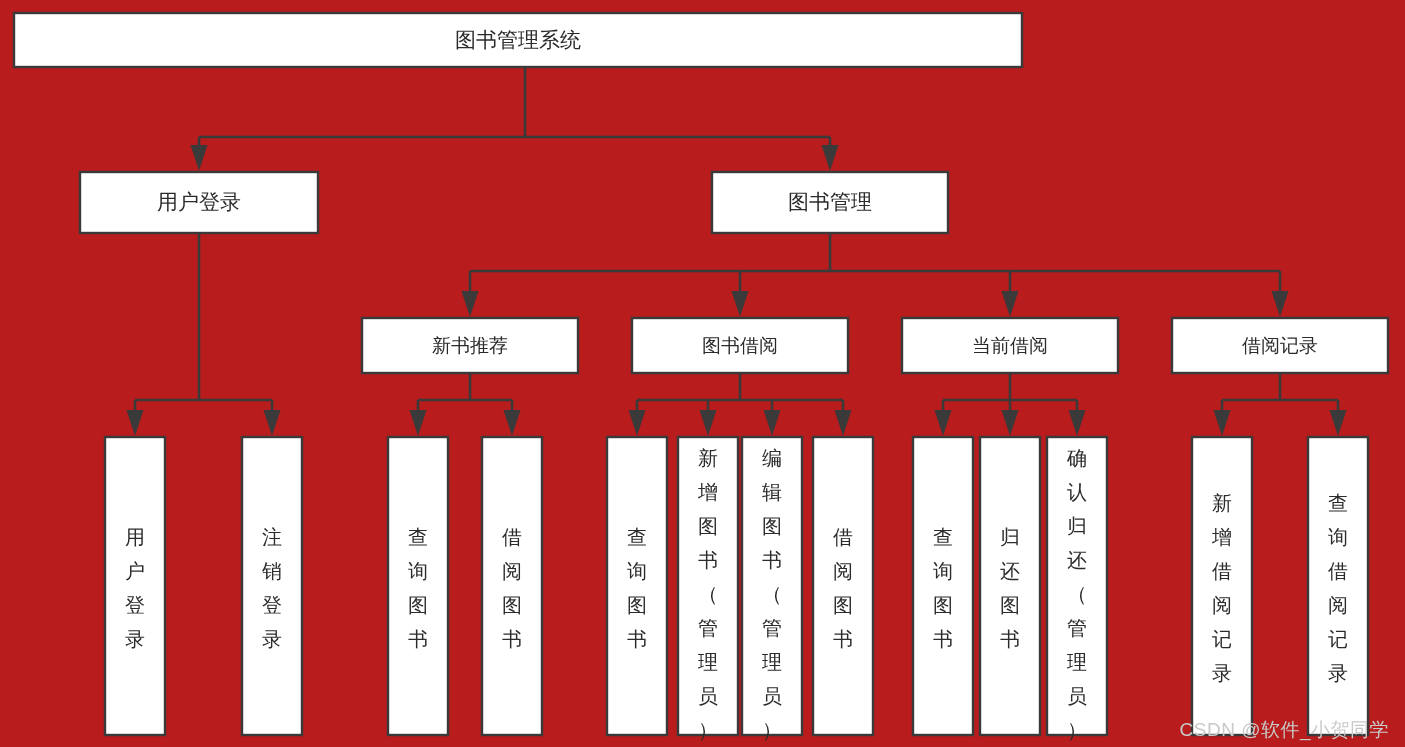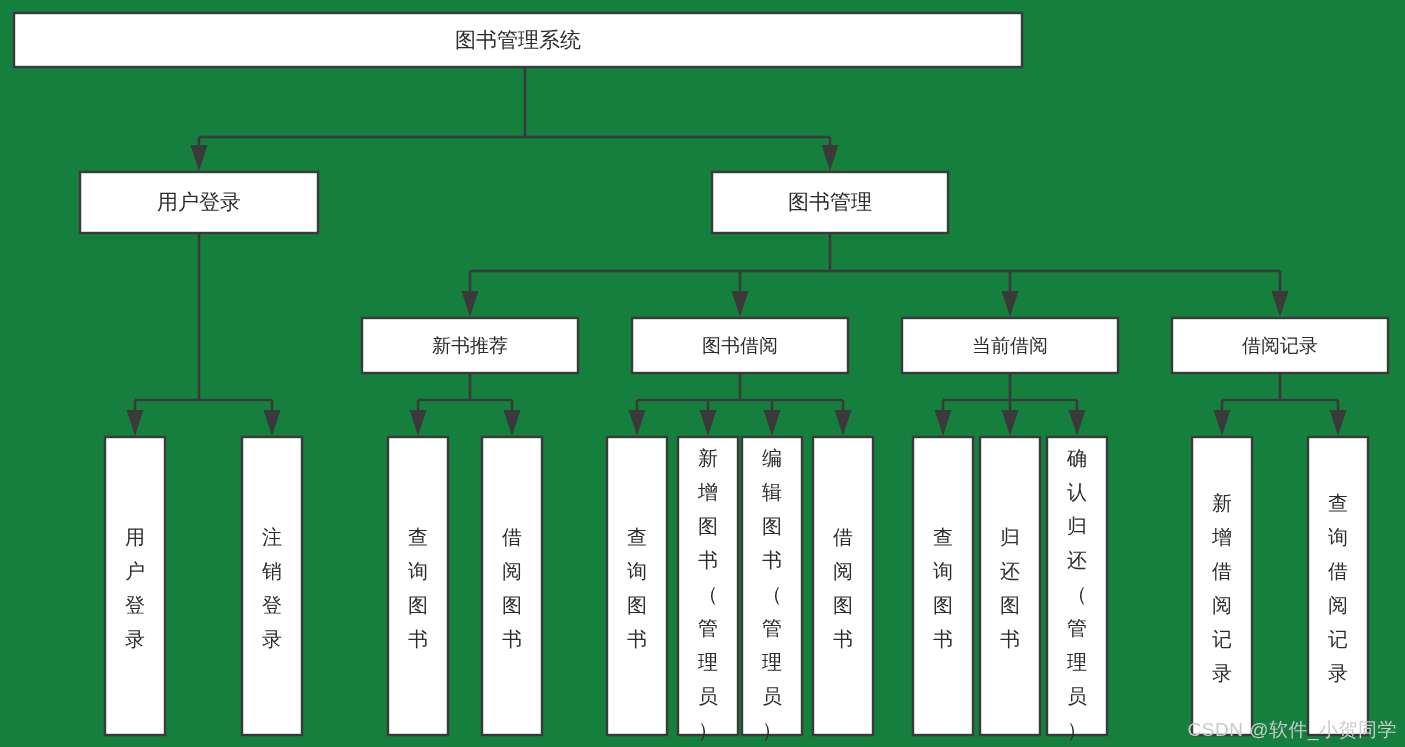--- a/index.html
+++ b/index.html
@@ -11,21 +11,21 @@
   body {
     width: 1405px;
     height: 747px;
     font-family: "Liberation Sans", "DejaVu Sans", sans-serif;
     overflow: hidden;
   }
   #diagram-root {
     position: relative;
     width: 1405px;
     height: 747px;
-    background: #15803d;
+    background: #b91c1c;
   }
   svg.flowchart {
     position: absolute;
     left: 0;
     top: 0;
     width: 1405px;
     height: 747px;
     display: block;
   }
   .node-box {
@@ -54,21 +54,21 @@
     stroke-width: 2.6;
     fill: none;
     stroke-linecap: butt;
   }
   .arrow-head {
     fill: #3a3a3a;
     stroke: none;
   }
   .watermark {
     position: absolute;
-    right: 8px;
+    right: 16px;
     bottom: 4px;
     color: #c9c9c9;
     font-family: "Liberation Sans", "DejaVu Sans", sans-serif;
     font-size: 19px;
     letter-spacing: 0.5px;
     white-space: nowrap;
     user-select: none;
   }
 </style>
 </head>

